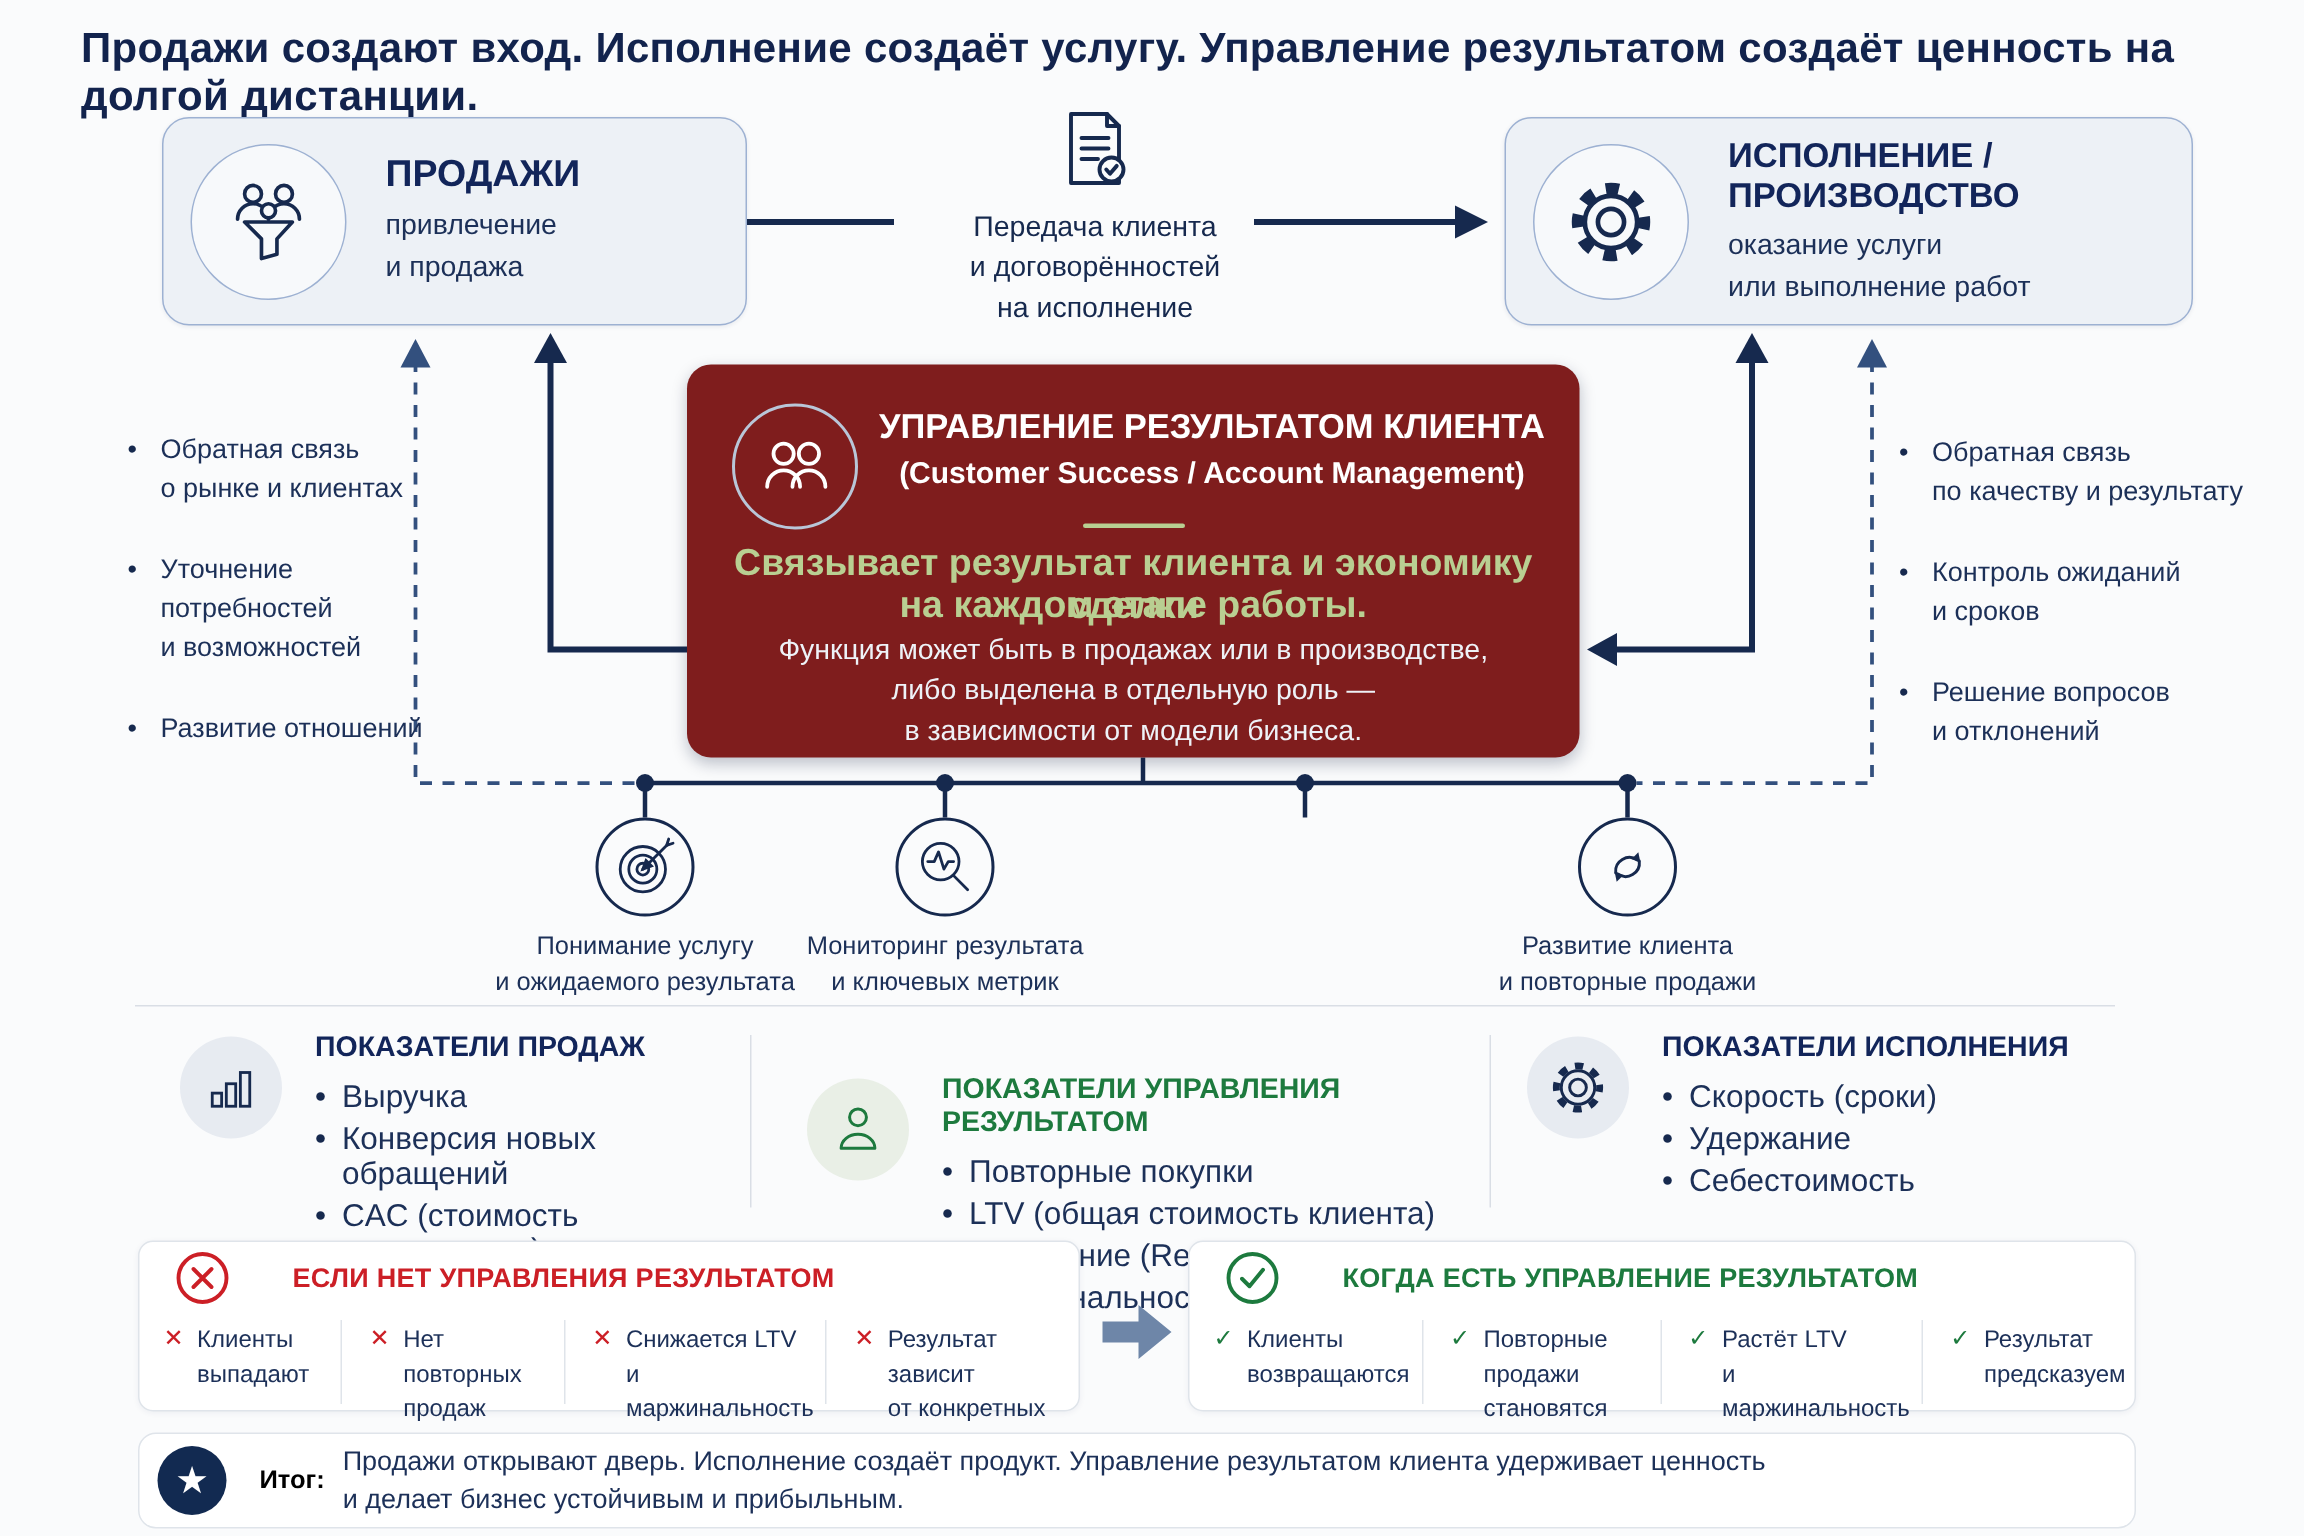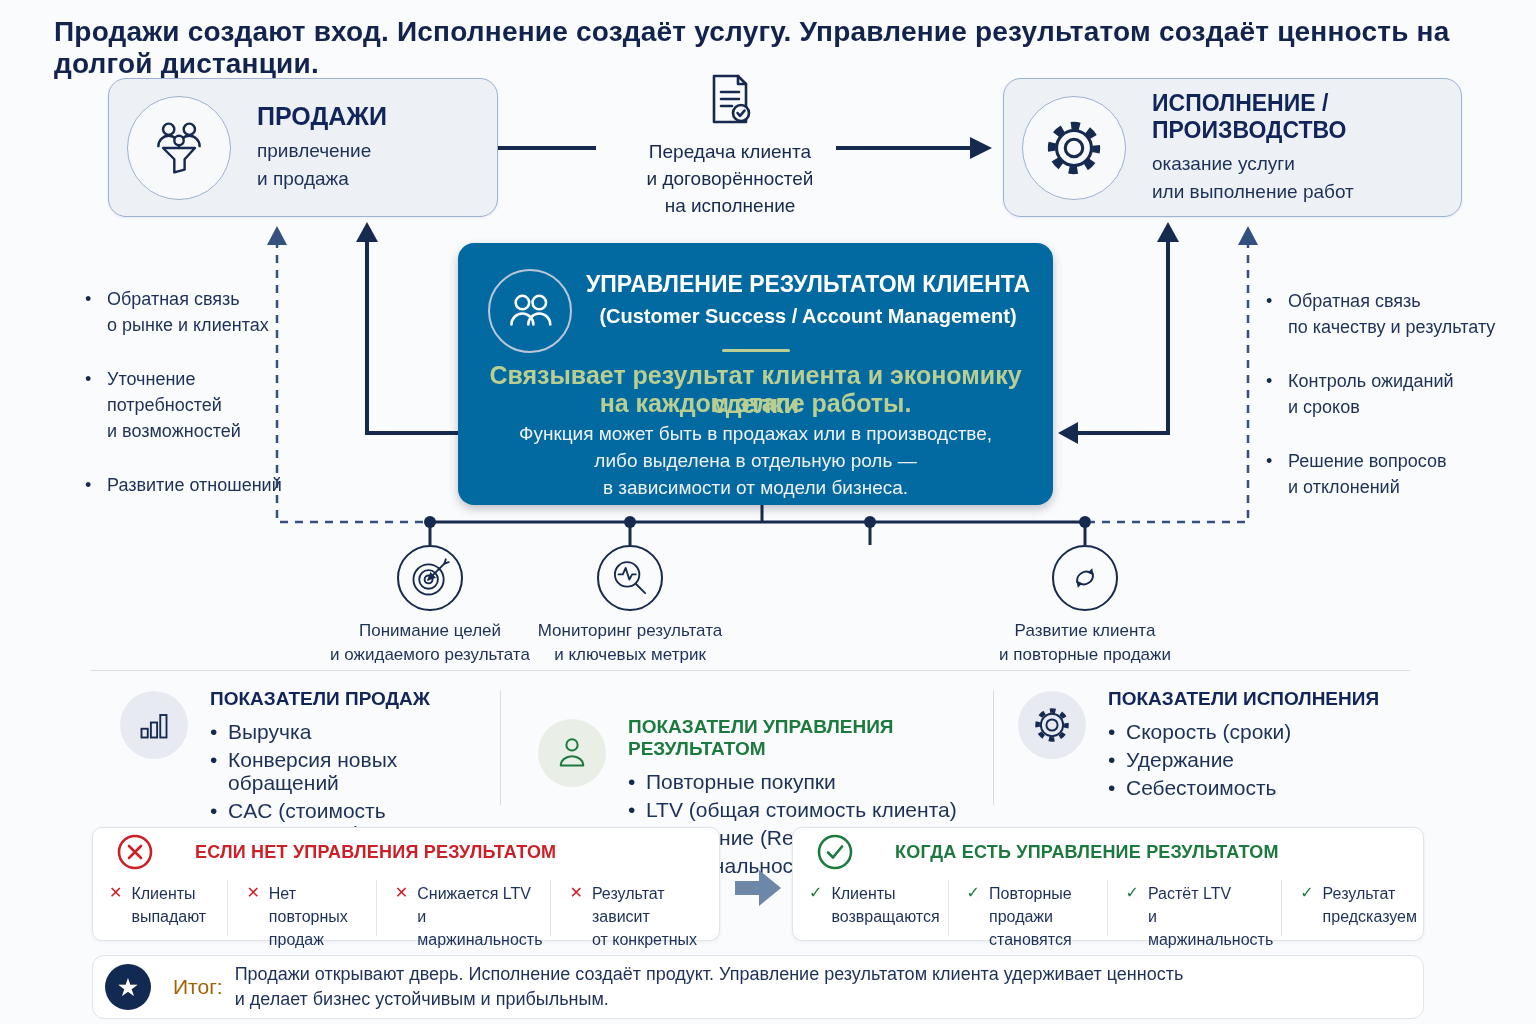--- a/index.html
+++ b/index.html
@@ -17,21 +17,21 @@
   .topbox .t2{font-size:19px;color:#1c3058;line-height:28px;}
 
   #handoff{left:600px;top:72px;width:260px;text-align:center;color:#16294e;}
   #handoff .hline{font-size:19px;line-height:27px;}
 
   .sidebullets{list-style:none;margin:0;padding:0;font-size:18px;color:#1c3058;line-height:26px;}
   .sidebullets li{margin-bottom:28px;padding-left:22px;position:relative;}
   .sidebullets li::before{content:"•";position:absolute;left:0;top:0;color:#16294e;}
   .sidebullets span{display:block;}
 
-  #center-box{left:458px;top:243px;width:595px;height:262px;background:#0369a1;border-radius:16px;box-shadow:0 4px 10px rgba(10,25,55,.25);}
+  #center-box{left:458px;top:243px;width:595px;height:262px;background:#7f1d1d;border-radius:16px;box-shadow:0 4px 10px rgba(10,25,55,.25);}
   #center-box .cicon{position:absolute;left:30px;top:26px;width:80px;height:80px;border-radius:50%;border:2px solid #b9c6d8;display:flex;align-items:center;justify-content:center;}
   #cb-title{position:absolute;left:120px;top:28px;width:460px;text-align:center;font-size:23px;font-weight:bold;color:#ffffff;}
   #cb-sub{position:absolute;left:120px;top:62px;width:460px;text-align:center;font-size:20px;font-weight:bold;color:#ffffff;}
   #cb-divider{position:absolute;left:264px;top:106px;width:68px;height:3px;background:#b9cf92;border-radius:2px;}
   .cb-hl{position:absolute;left:0;width:595px;text-align:center;font-size:25px;font-weight:bold;color:#b9cf92;}
   .cb-body{position:absolute;left:0;width:595px;text-align:center;font-size:19px;color:#eef2f7;}
 
   .func{position:absolute;width:230px;text-align:center;}
   .func .fcirc{width:62px;height:62px;margin:0 auto 8px auto;border:2.5px solid #16294e;border-radius:50%;display:flex;align-items:center;justify-content:center;background:#fafbfc;}
   .func .flabel{font-size:17px;color:#1c3058;line-height:24px;}
@@ -54,21 +54,21 @@
   .bb-item{display:flex;padding:2px 6px 0 16px;}
   .bb-item .mark{font-size:16px;font-weight:bold;margin-right:9px;line-height:22px;}
   .bb-item .itxt{font-size:16px;color:#1c3058;line-height:23px;}
   .bb-item .itxt span{display:block;}
   .bb-sep{width:1px;background:#dfe4ea;margin:0 2px;}
   .red{color:#cc1f26;}
   .green{color:#1d7a3e;}
 
   #summary{left:92px;top:955px;width:1330px;height:62px;background:#ffffff;border:1px solid #dfe4ea;border-radius:12px;display:flex;align-items:center;}
   #summary .scirc{width:46px;height:46px;border-radius:50%;background:#122a51;color:#ffffff;font-size:25px;display:flex;align-items:center;justify-content:center;margin-left:12px;flex:none;}
-  #summary .slabel{font-size:21px;font-weight:normal;color:#a16207;margin-left:22px;flex:none;}
+  #summary .slabel{font-size:17px;font-weight:bold;color:#000000;margin-left:22px;flex:none;}
   #summary .stext{font-size:18px;color:#1c3058;margin-left:12px;line-height:25px;}
   #summary .stext span{display:block;}
 </style>
 </head>
 <body>
 
 <div id="canvas">
 
   <svg class="abs" style="left:0;top:0;" width="1536" height="1024" viewBox="0 0 1536 1024" fill="none">
 
@@ -210,21 +210,21 @@
       <svg width="46" height="46" viewBox="0 0 64 64" fill="none" stroke="#16294e" stroke-width="2.6" stroke-linecap="round">
         <circle cx="30" cy="34" r="21"></circle>
           <circle cx="30" cy="34" r="13"></circle>
           <circle cx="30" cy="34" r="5.5"></circle>
         <path d="M30 34 L52 12"></path>
           <path d="M52 12 l6 -2 M52 12 l2 -6"></path>
         <polygon points="30,34 38,31 33,26" fill="#16294e"></polygon>
       </svg>
     </div>
     <div class="flabel">
-        <span>Понимание целей</span>
+        <span>Понимание услугу</span>
         <span>и ожидаемого результата</span>
       </div>
   </div>
 
   <div class="abs func" style="left:515px;top:545px;">
     <div class="fcirc">
       <svg width="46" height="46" viewBox="0 0 64 64" fill="none" stroke="#16294e" stroke-width="2.6" stroke-linecap="round" stroke-linejoin="round">
         <circle cx="28" cy="27" r="17"></circle>
         <path d="M40 40 L53 53"></path>
         <path d="M16 27 h6 l4 -9 l5 16 l4 -7 h5"></path>

